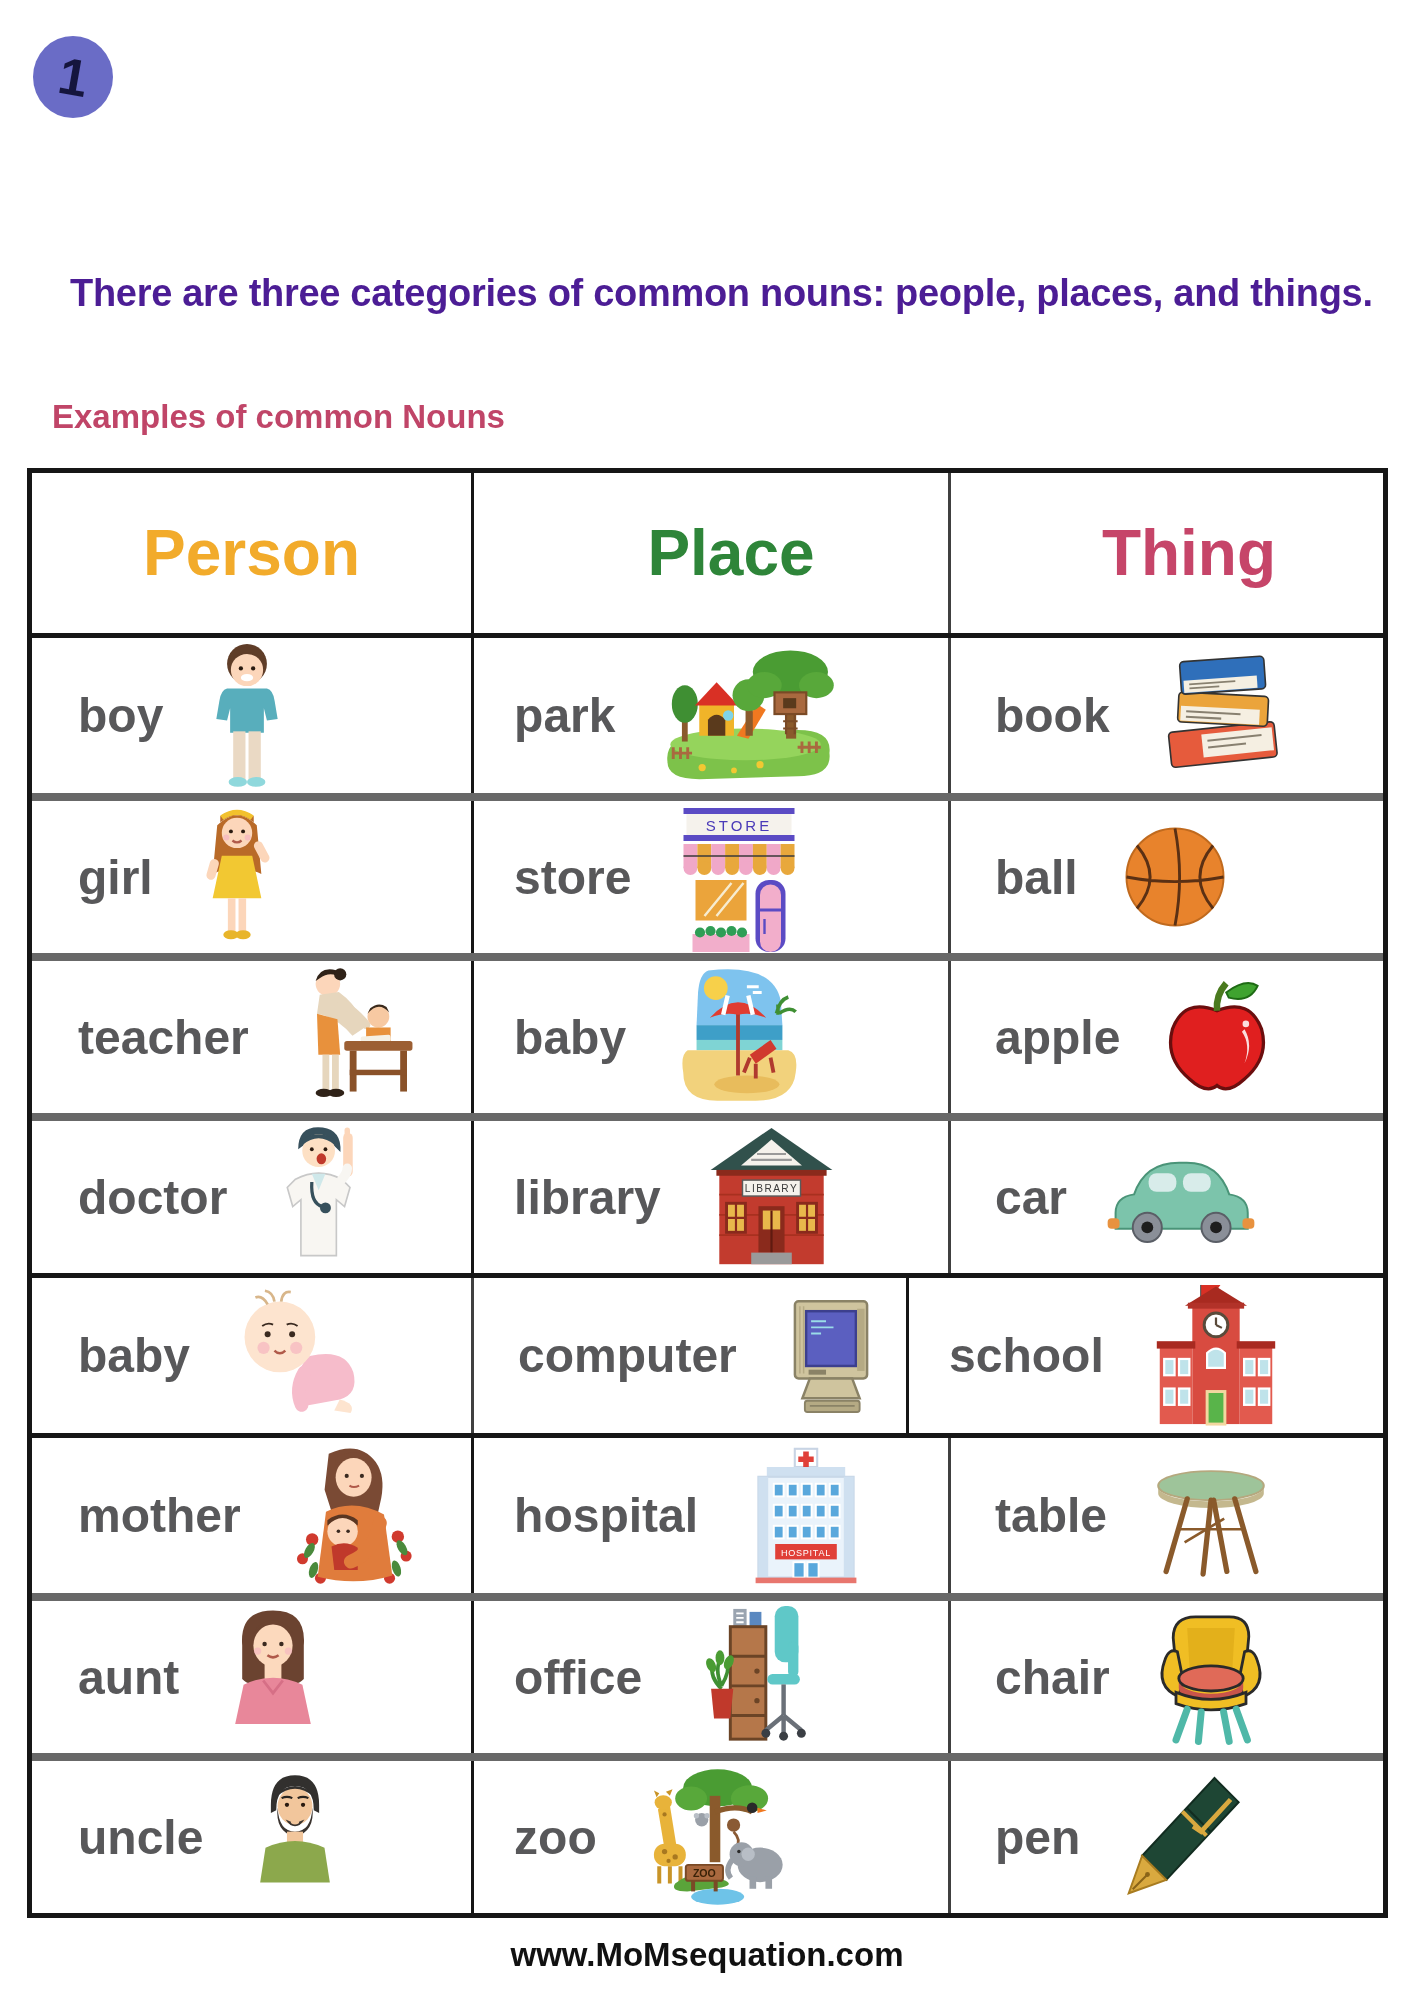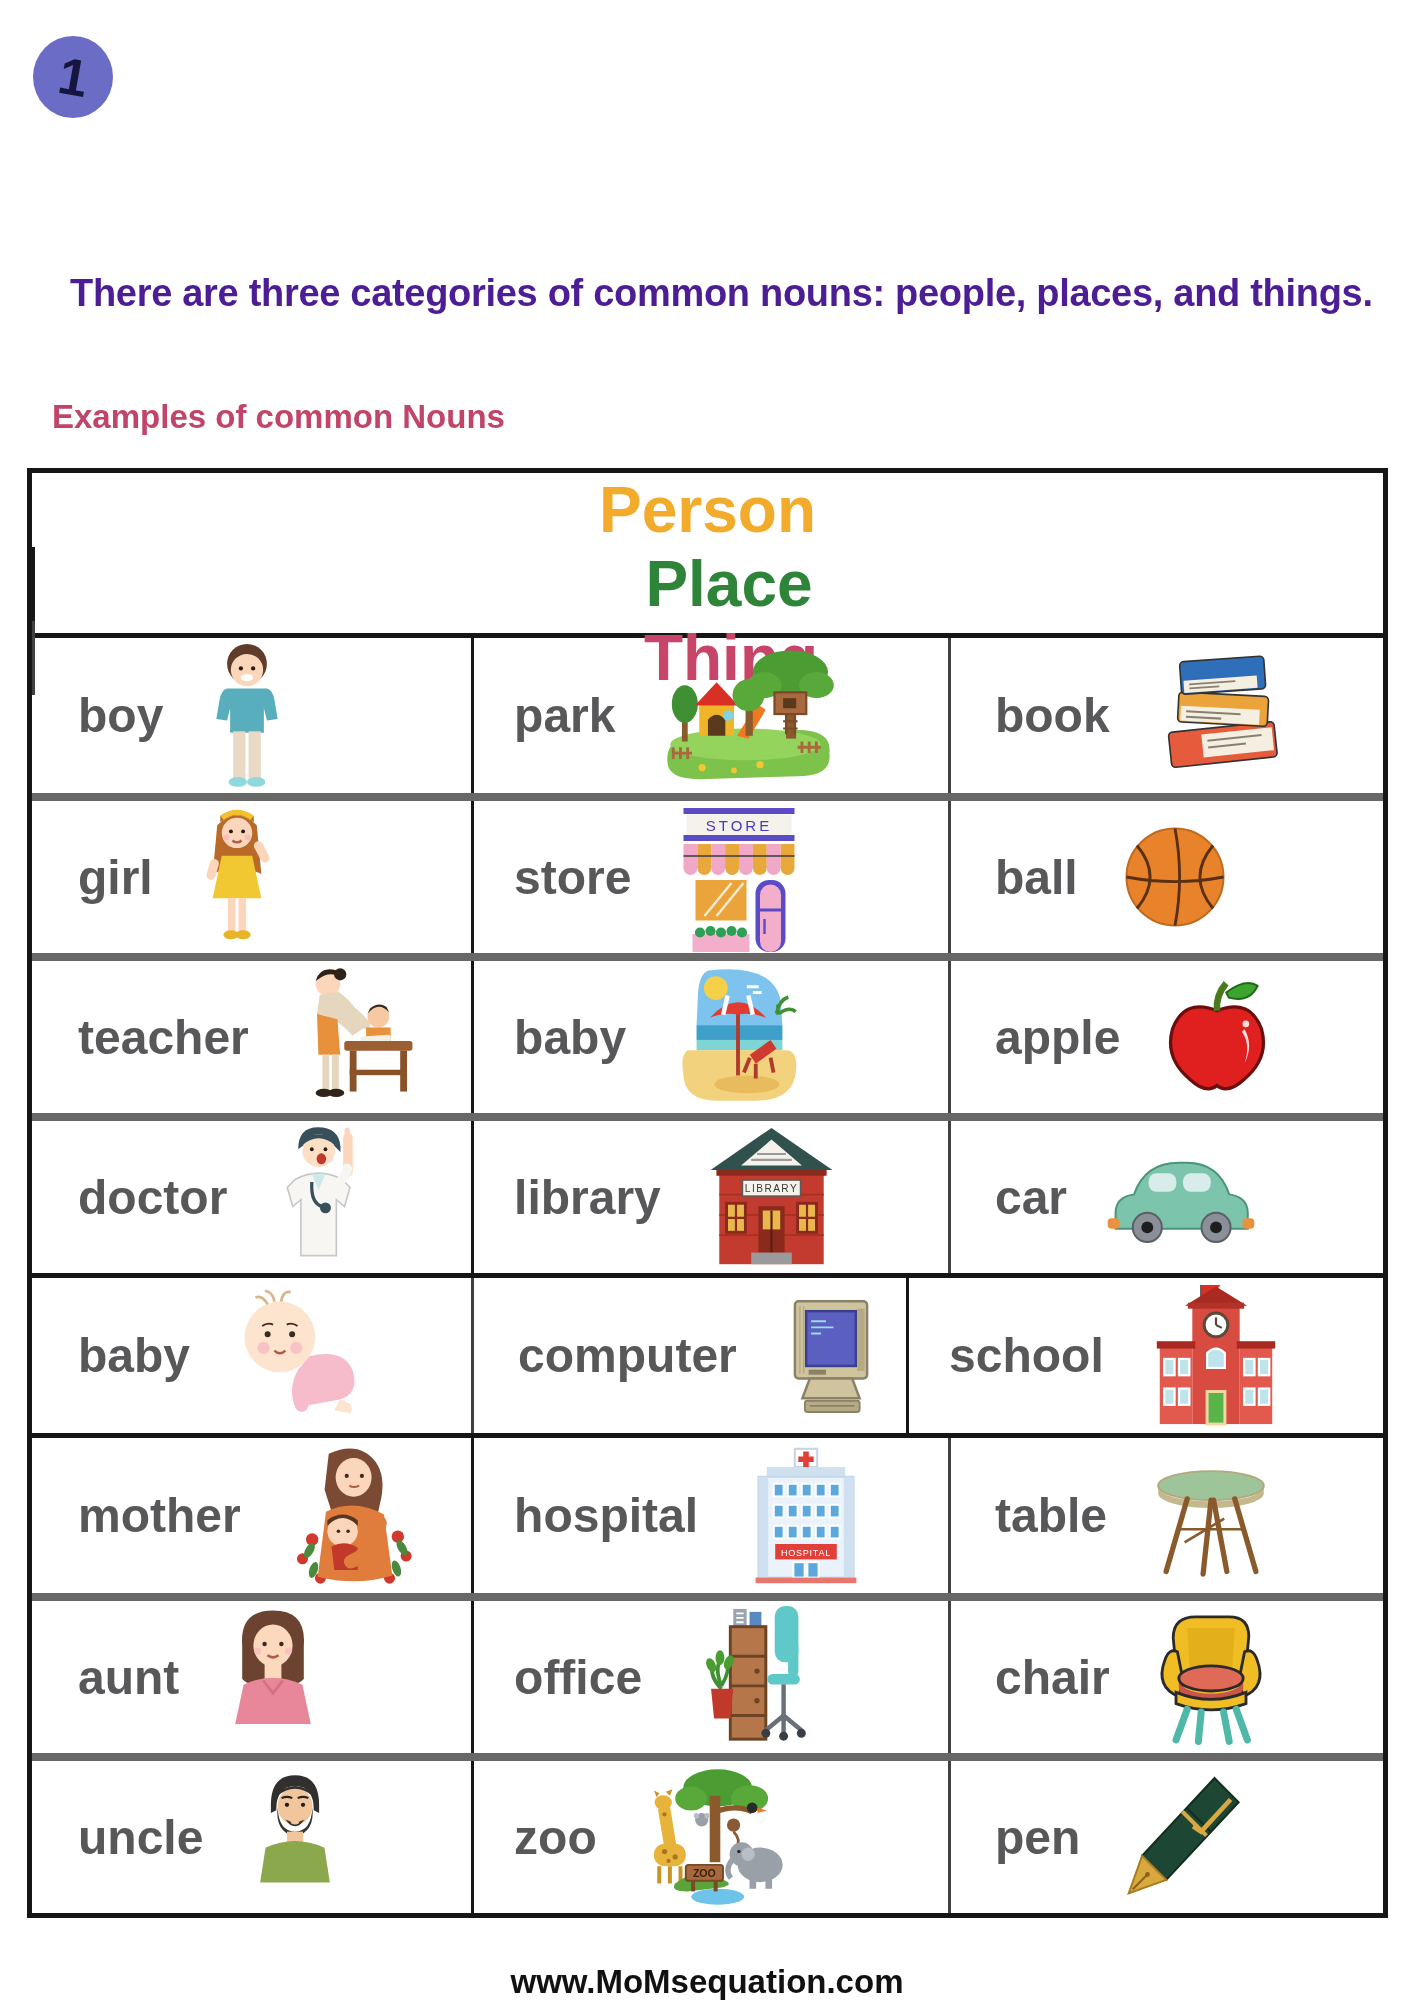--- a/index.html
+++ b/index.html
@@ -9,33 +9,33 @@
          display:flex;align-items:center;justify-content:center;}
   .badge span{font-size:52px;font-weight:bold;transform:rotate(10deg);}
   .title{position:absolute;top:102px;left:0;width:100%;text-align:center;
          font-size:92px;font-weight:bold;letter-spacing:0px;}
   .subtitle{position:absolute;top:272px;left:70px;font-size:38px;font-weight:bold;color:#4c1d95;
             letter-spacing:-0.3px;}
   .section-heading{position:absolute;top:398px;left:52px;font-size:33px;font-weight:bold;}
   .noun-table{position:absolute;left:27px;top:468px;width:1361px;border:5px solid #161616;
               box-sizing:border-box;background:#ffffff;}
   .trow{display:flex;height:160px;box-sizing:border-box;}
-  .trow.header{height:160px;flex-direction:column;}
+  .trow.header{height:160px;}
   .sep-black{border-top:5px solid #161616;}
   .sep-gray{border-top:8px solid #686868;}
   .cell{flex:0 0 32.5%;display:flex;align-items:center;padding-left:46px;gap:38px;
         box-sizing:border-box;overflow:visible;}
   .cell.c2{flex-basis:35.3%;border-left:3px solid #161616;padding-left:40px;}
   .cell.c3{flex-basis:32.2%;border-left:3px solid #404040;padding-left:44px;}
   .hcell{display:flex;align-items:center;justify-content:center;padding-left:0;
          font-size:64px;font-weight:bold;}
   .label{font-size:48px;font-weight:bold;color:#58585a;}
   .icon-box{display:flex;align-items:center;justify-content:center;}
   .footer{position:absolute;top:1936px;left:0;width:100%;text-align:center;
-          font-size:33px;font-weight:bold;color:#111111;margin-top:27px;}
+          font-size:33px;font-weight:bold;color:#111111;}
   svg text{font-family:"Liberation Sans", sans-serif;}
 </style>
 </head>
 <body>
 
 <div class="page">
 
   <div class="badge" style="background: rgb(106, 108, 198);">
     <span style="color: rgb(21, 21, 61);">1</span>
   </div>

